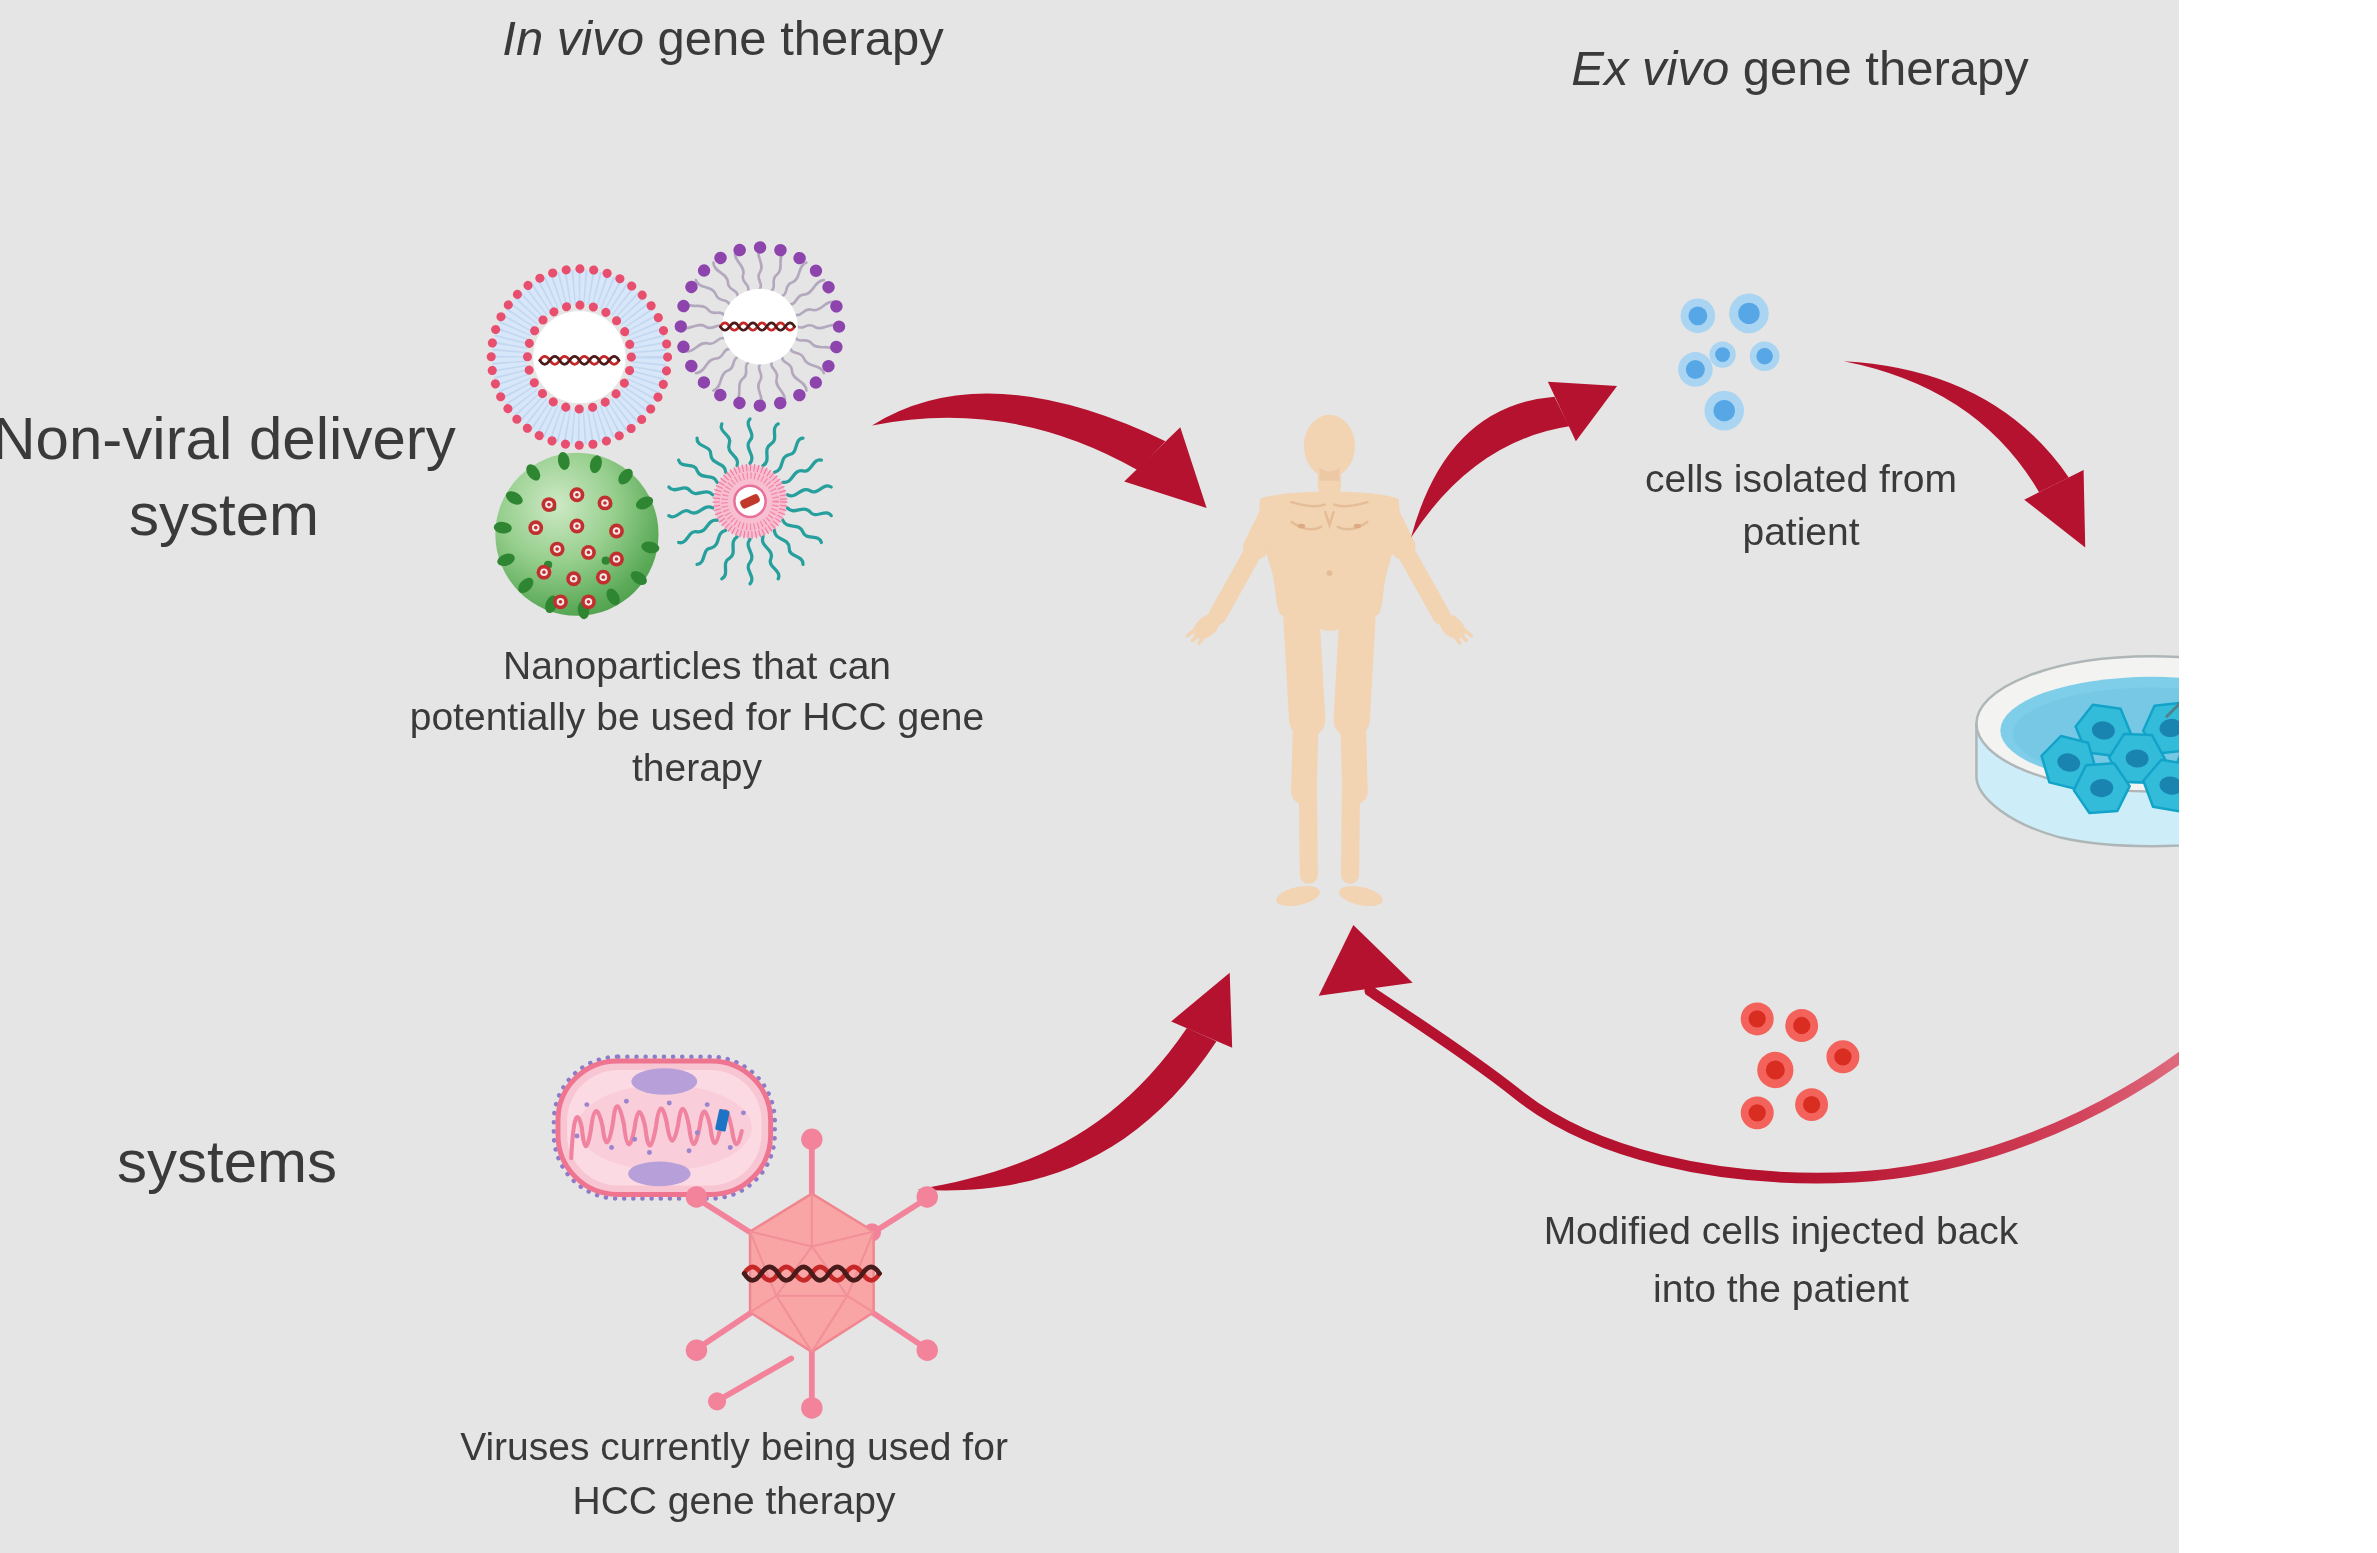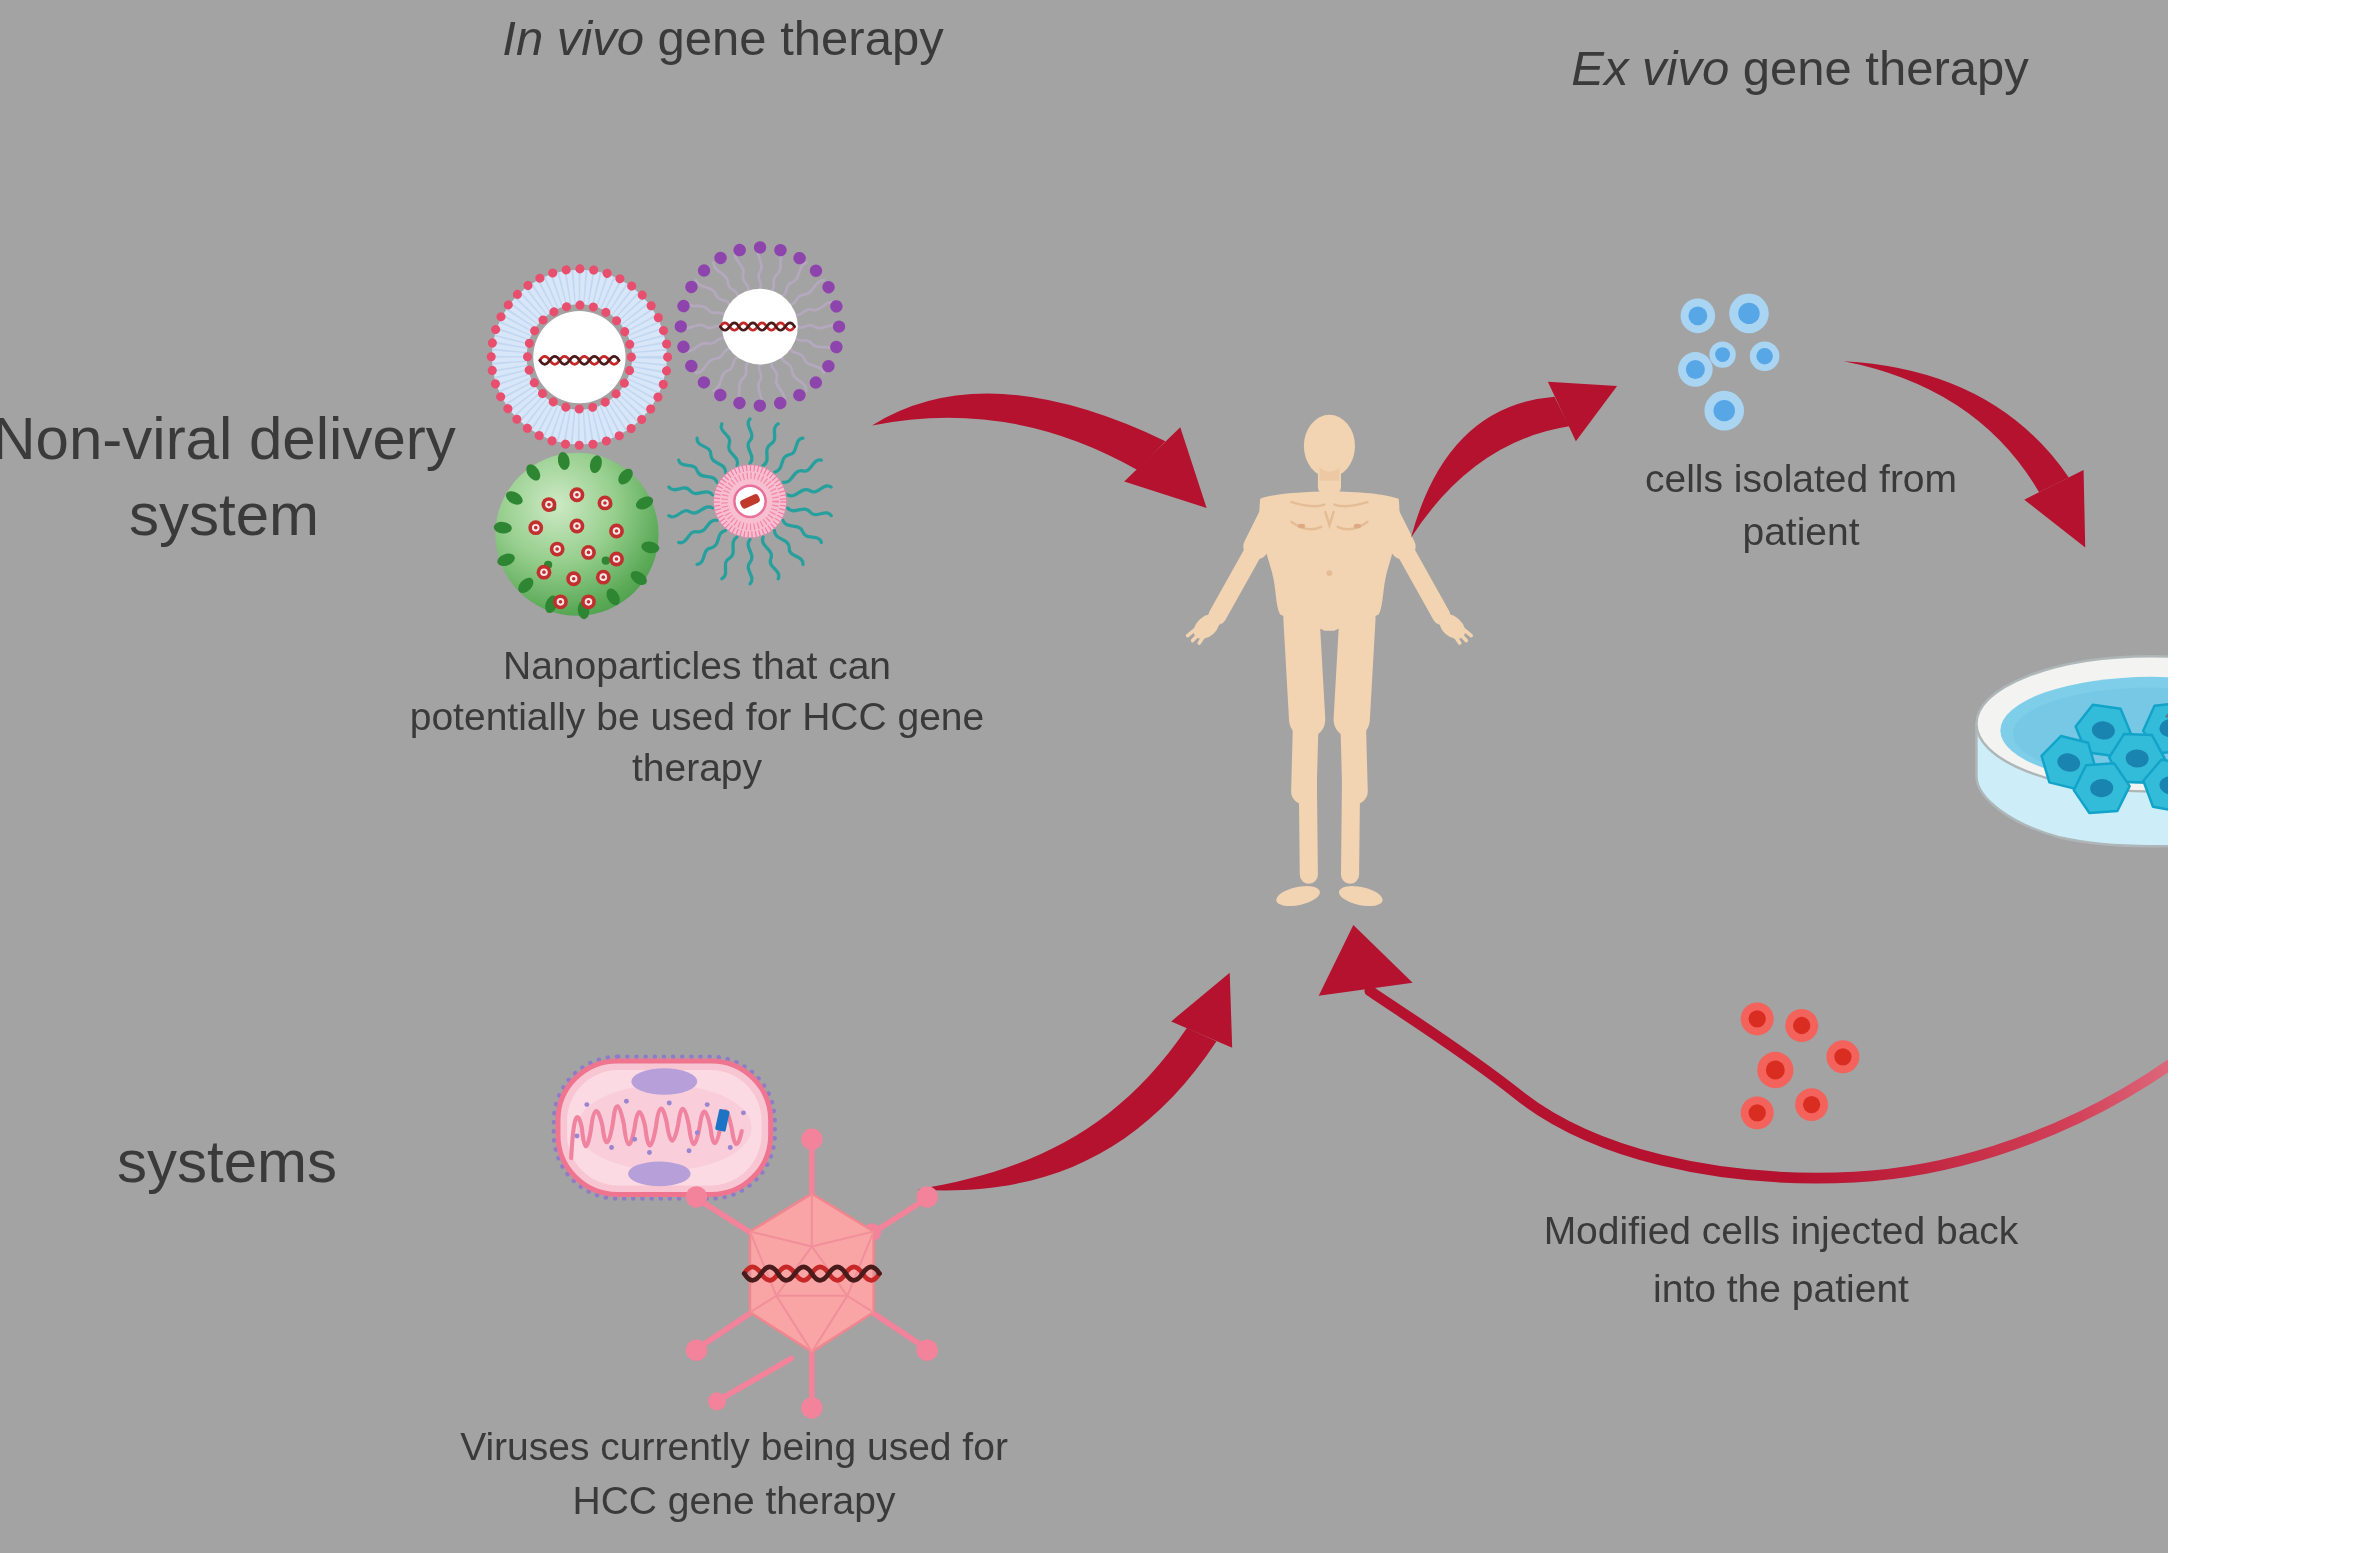--- a/index.html
+++ b/index.html
@@ -1,17 +1,17 @@
 <!DOCTYPE html>
 <html style="font-size:13px"><head>
 <meta charset="utf-8">
 <style>
   html,body{margin:0;padding:0;background:#fff;}
-  #stage{position:relative;width:2168px;height:1554px;background:#a3a3a3;overflow:hidden;
-         font-family:"Liberation Sans","DejaVu Sans",sans-serif;color:#3a3a3a;}
+  #stage{position:relative;width:2168px;height:1554px;background:#e5e5e5;overflow:hidden;
+         font-family:"Liberation Sans","DejaVu Sans",sans-serif;color:#3a3a3a;padding-left:11px;}
   #art{position:absolute;left:0;top:0;}
   .txt{position:absolute;transform:translateX(-50%);text-align:center;white-space:nowrap;
        color:#3a3a3a;font-weight:500;}
   .title{font-size:49px;}
   .side-label{font-size:60px;line-height:76px;}
   .caption{font-size:39px;line-height:53px;}
   .cap-tight{line-height:51px;}
   .it{font-style:italic;}
   .gap{display:inline-block;width:18px;}
 </style>

